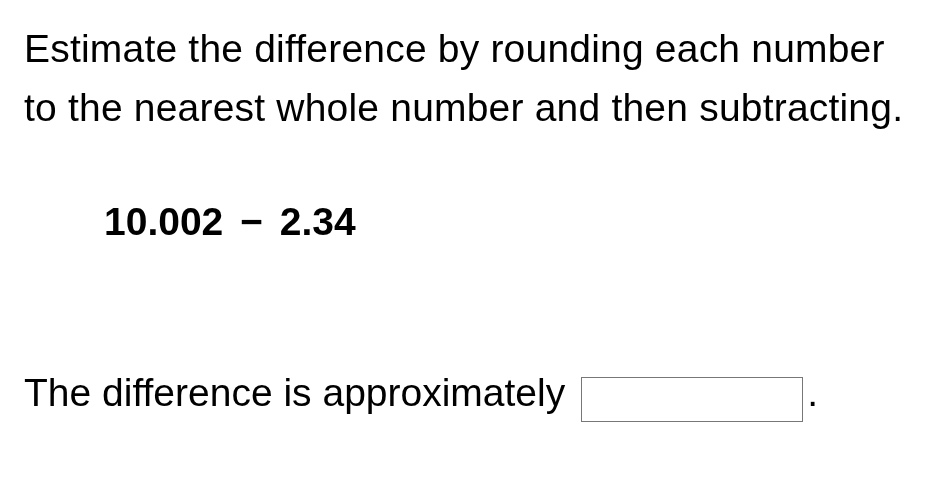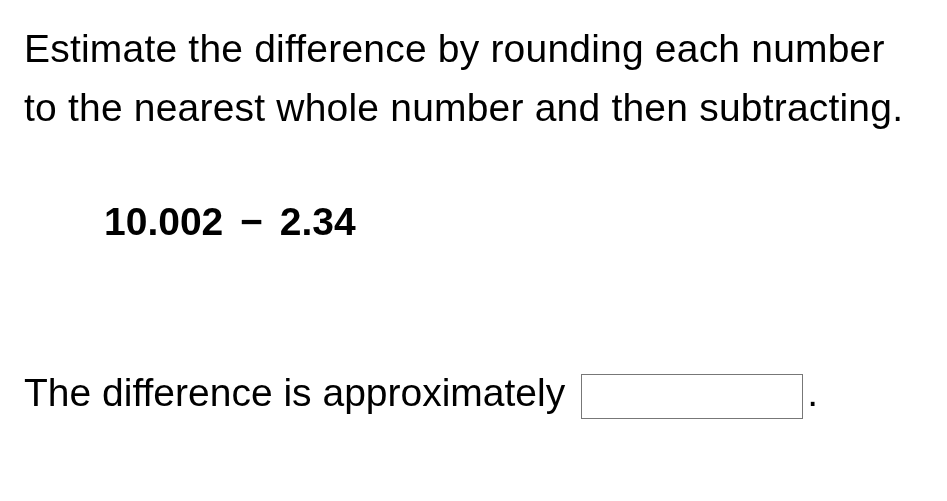--- a/index.html
+++ b/index.html
@@ -32,21 +32,21 @@
     font-weight: bold;
   }
   .minus-sign {
     font-family: "Cambria Math", "STIXGeneral", "Segoe UI Symbol", Arial, sans-serif;
     padding: 0 6px;
   }
   .answer-line {
     font-size: 39px;
     line-height: 1.3;
     display: flex;
-    align-items: flex-start;
+    align-items: center;
     flex-wrap: nowrap;
   }
   .answer-line .label {
     white-space: nowrap;
   }
   .answer-input {
     display: inline-block;
     width: 222px;
     height: 45px;
     border: 1px solid #777;

